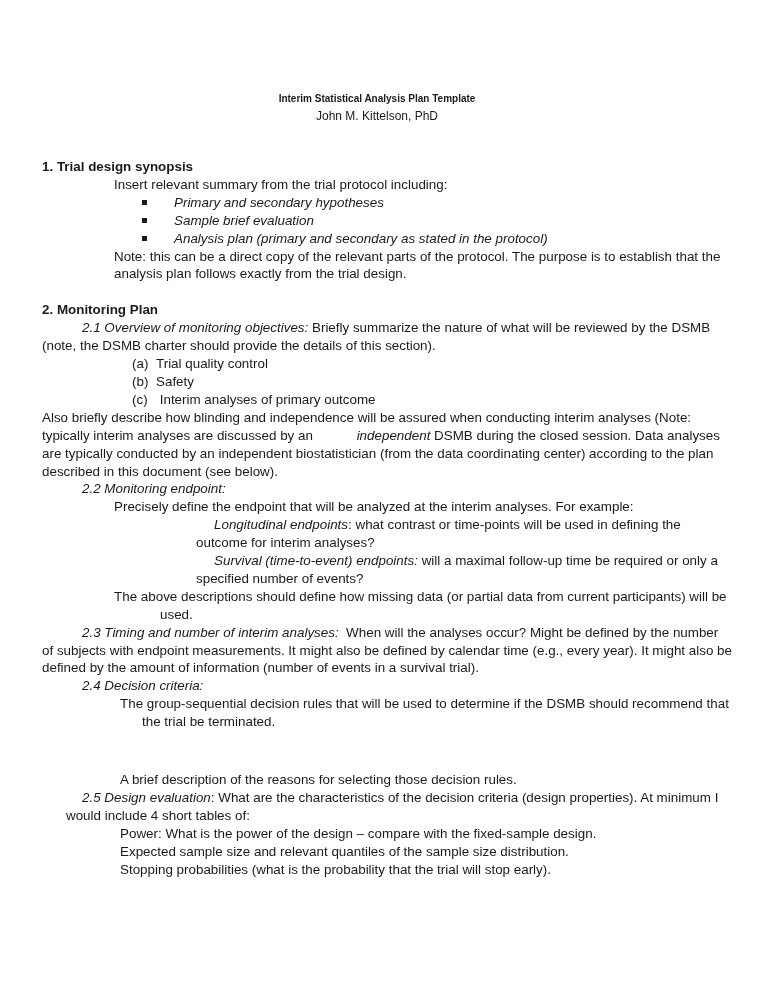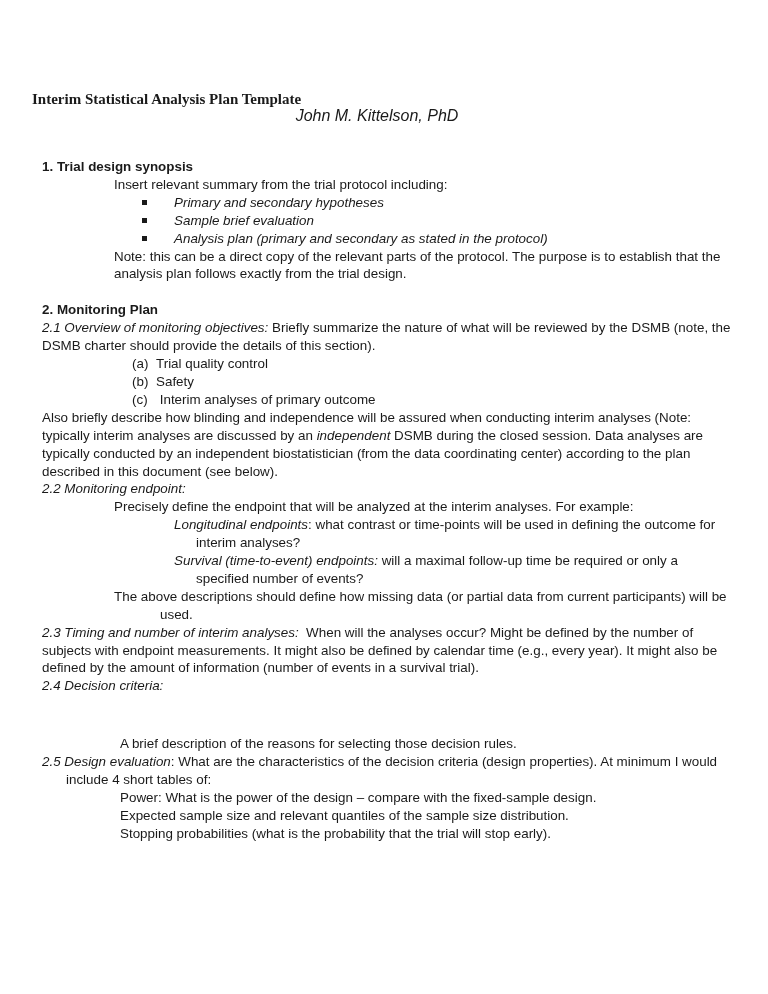--- a/index.html
+++ b/index.html
@@ -17,38 +17,36 @@
       font-size: 13.4px;
       line-height: 17.9px;
     }
     .page {
       position: absolute;
       left: 42px;
       top: 90px;
       width: 690px;
     }
     .title {
-      text-align: left;
+      text-align: center;
       font-weight: bold;
-      font-size: 15px;
+      font-size: 10px;
       line-height: 18px;
       margin: 0;
       padding-left: 0;
       position: relative;
       left: -10px;
-      font-family: Liberation Serif, serif;
     }
     .subtitle {
       text-align: center;
-      font-size: 16px;
+      font-size: 12px;
       line-height: 16px;
       margin: 0;
       position: relative;
       left: -10px;
-      font-style: italic;
     }
     .section-head {
       font-weight: bold;
       margin: 0;
     }
     .gap-a { height: 34px; }
     .gap-b { height: 18px; }
     p { margin: 0; }
     .ind1 { padding-left: 72px; }
     .bullets {
@@ -69,21 +67,21 @@
       height: 5px;
       background: #1a1a1a;
     }
     .note-block { padding-left: 72px; }
     .alpha {
       list-style: none;
       margin: 0;
       padding: 0 0 0 90px;
     }
     .alpha li .mark { display: inline-block; width: 24px; }
-    .it { font-style: italic; }
+    .it { font-style: italic; margin-left: 40px; }
     .hang {
       padding-left: 154px;
       text-indent: -22px;
     }
     .hang-cont {
       padding-left: 118px;
       text-indent: -46px;
     }
     .p-24 { padding-left: 78px; margin-top: 40px; }
     .p-24c {
@@ -136,20 +134,21 @@
 
     <p class="it">2.2 Monitoring endpoint:</p>
     <p class="ind1">Precisely define the endpoint that will be analyzed at the interim analyses. For example:</p>
     <p class="hang"><span class="it">Longitudinal endpoints</span><span>: </span><span>what contrast or time-points will be used in defining the outcome for interim analyses?</span></p>
     <p class="hang"><span class="it">Survival (time-to-event) endpoints:</span><span> </span><span>will a maximal follow-up time be required or only a specified number of events?</span></p>
     <p class="hang-cont">The above descriptions should define how missing data (or partial data from current participants) will be used.</p>
 
     <p><span class="it">2.3 Timing and number of interim analyses:</span><span style="white-space:pre-wrap">  When will the analyses occur? Might be defined by the number of subjects with endpoint measurements. It might also be defined by calendar time (e.g., every year). It might also be defined by the amount of information (number of events in a survival trial).</span></p>
 
     <p class="it">2.4 Decision criteria:</p>
+    <p class="p-24c">The group-sequential decision rules that will be used to determine if the DSMB should recommend that the trial be terminated.</p>
     <p class="p-24">A brief description of the reasons for selecting those decision rules.</p>
 
     <p class="p-25" style="padding-left:24px;text-indent:-24px;"><span class="it">2.5 Design evaluation</span><span>: What are the characteristics of the decision criteria (design properties). At minimum I would include 4 short tables of:</span></p>
     <div class="p-25-items">
       <p class="hangline">Power: What is the power of the design – compare with the fixed-sample design.</p>
       <p class="hangline">Expected sample size and relevant quantiles of the sample size distribution.</p>
       <p class="hangline">Stopping probabilities (what is the probability that the trial will stop early).</p>
     </div>
   </div>
 

